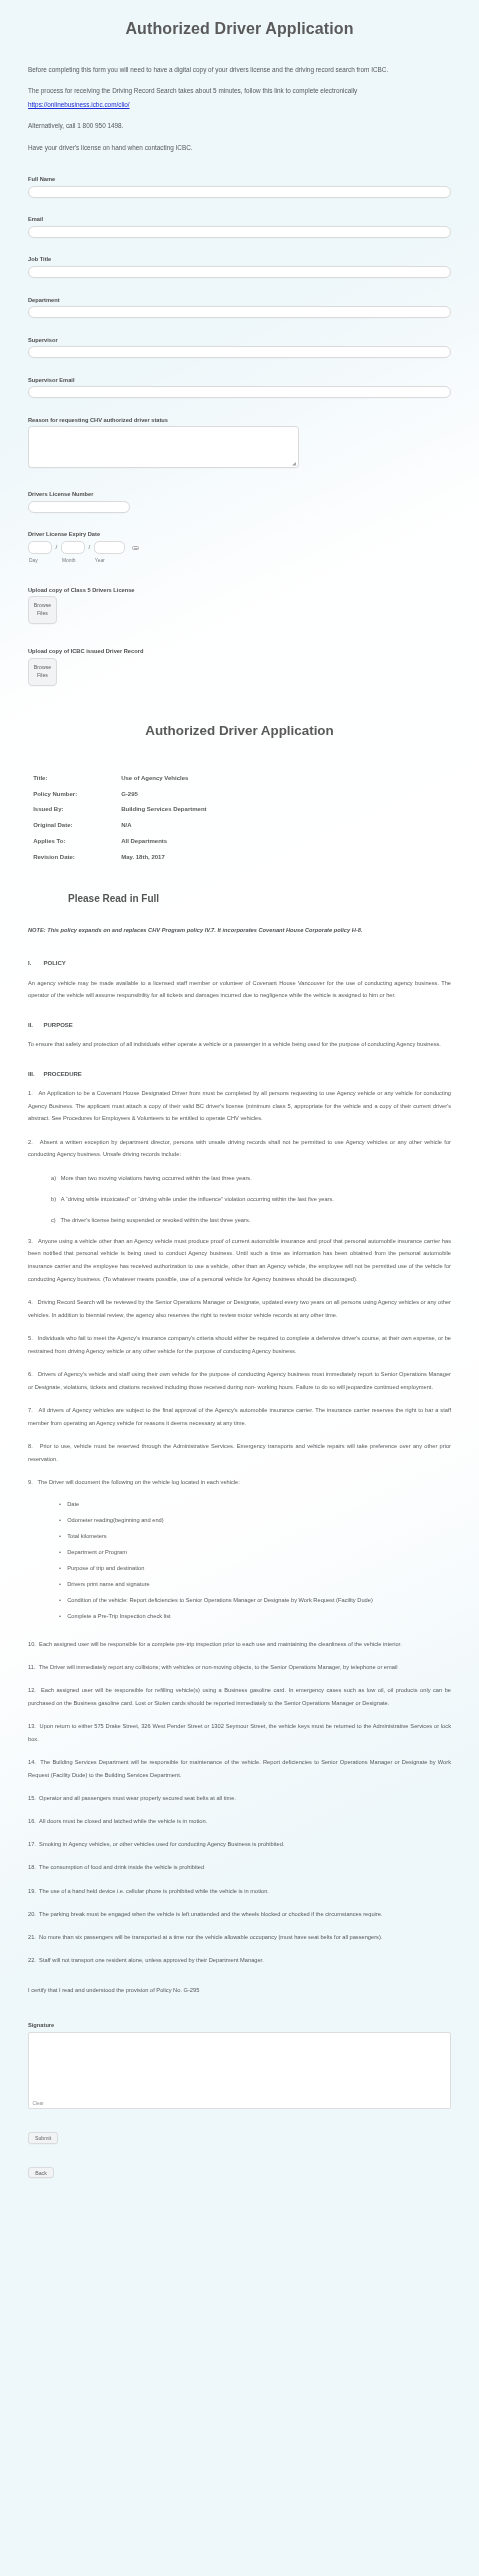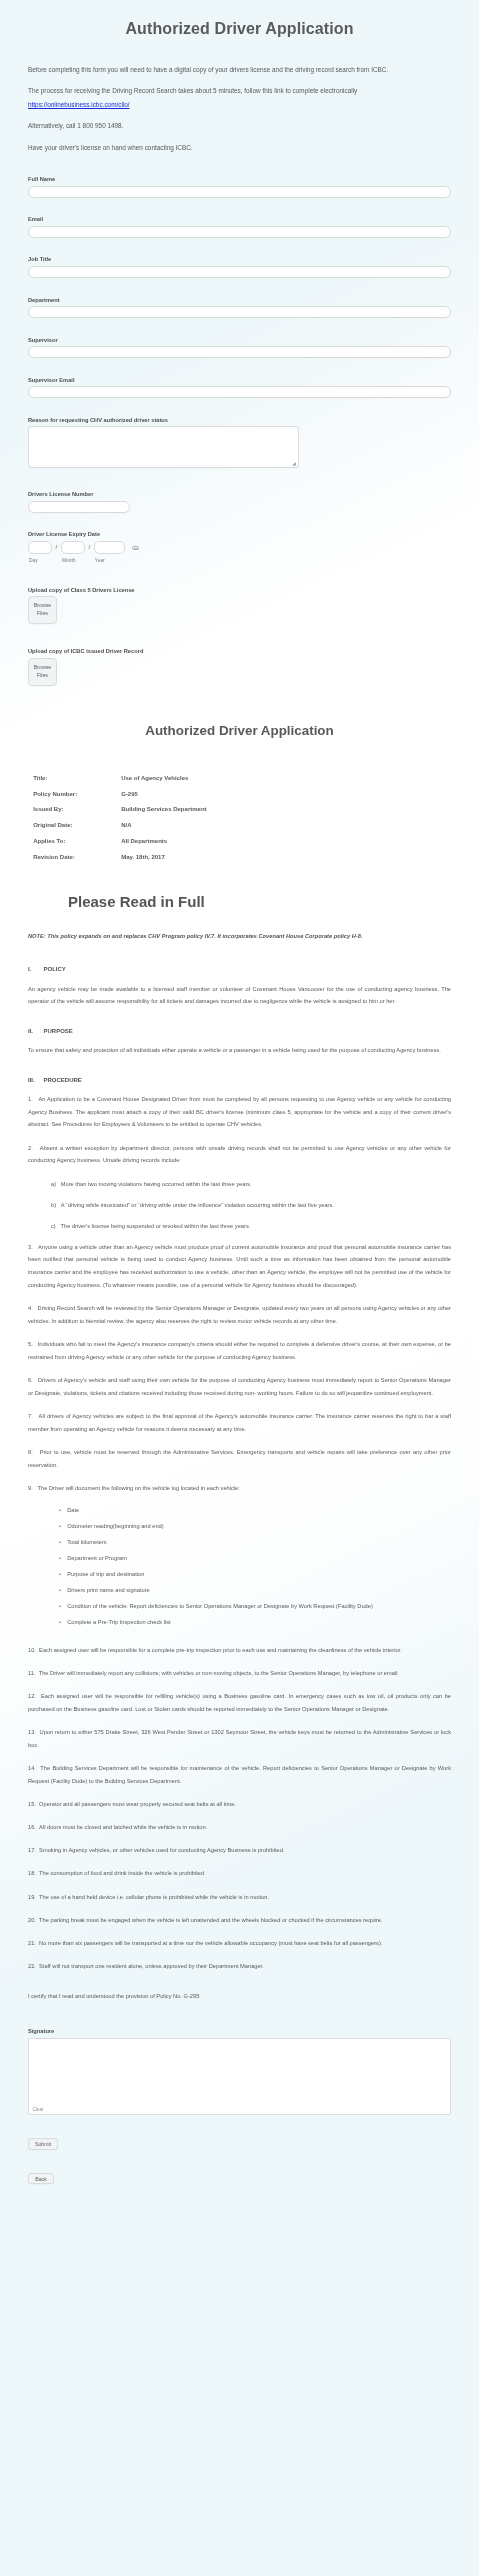--- a/index.html
+++ b/index.html
@@ -136,21 +136,21 @@
     font-size: 13.4px; font-weight: bold;
     color: #5a5a5a; text-align: center;
     margin: 0 0 37px 0;
   }
   .meta-table { margin: 0 0 0 5.2px; }
   .meta-row { display: flex; margin-bottom: 9.8px; font-size: 6px; font-weight: bold; color: #5b5b5b; }
   .meta-key { width: 88px; }
   .meta-val { }
 
   h3.read-full {
-    font-size: 15px; font-weight: bold;
+    font-size: 10px; font-weight: bold;
     color: #555; margin: 33px 0 20.6px 0; padding-left: 40px;
   }
   .note {
     font-size: 5.7px; font-style: italic; font-weight: bold;
     line-height: 2.25; color: #4f5255;
     text-align: justify;
     margin: 0 0 23px 0;
   }
   .sec-head {
     font-size: 6px; font-weight: bold; color: #4d5052;

